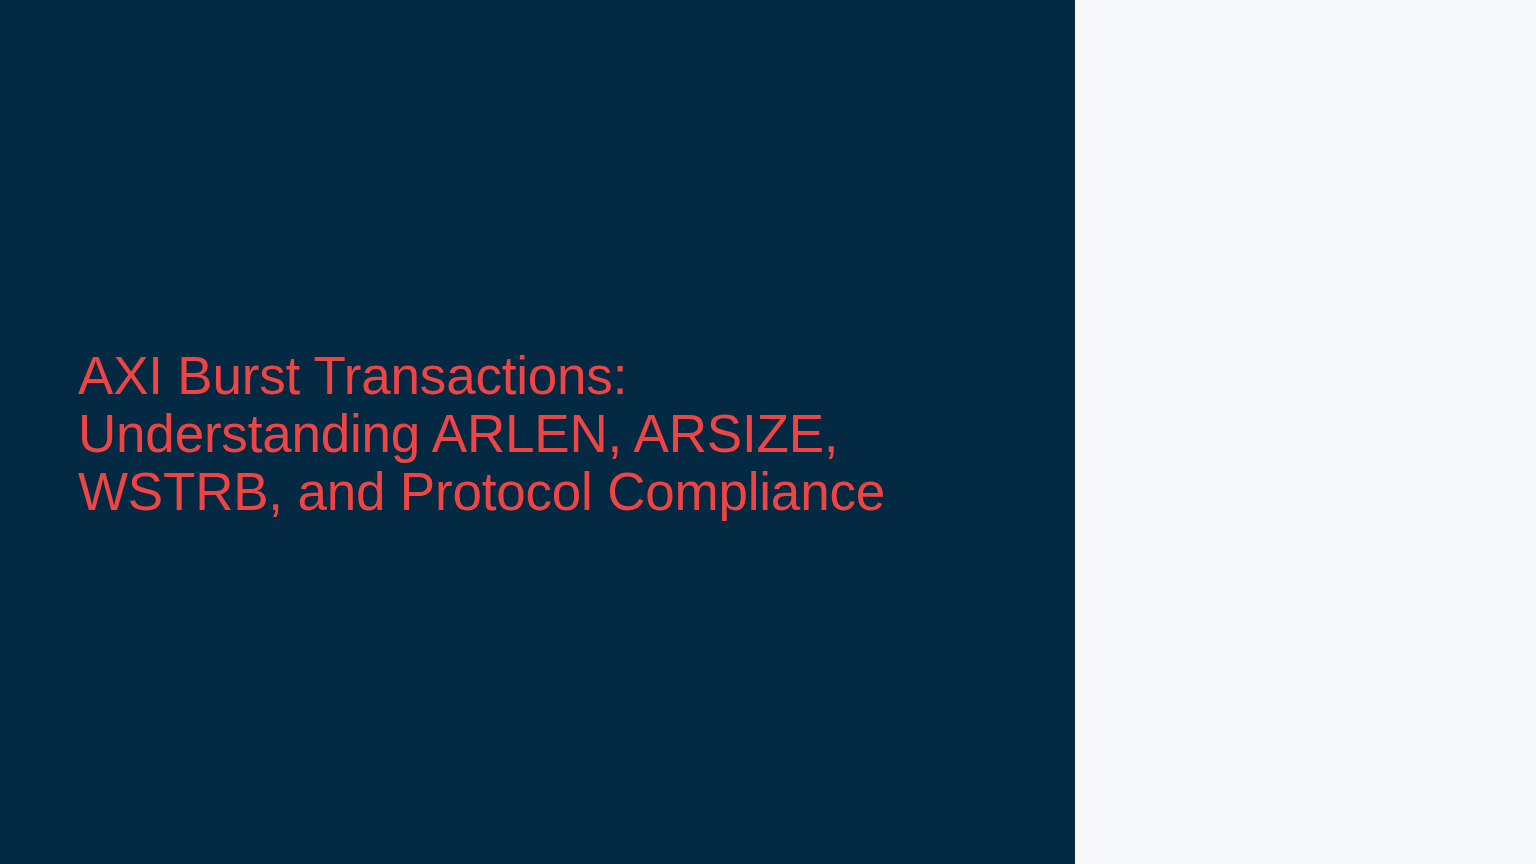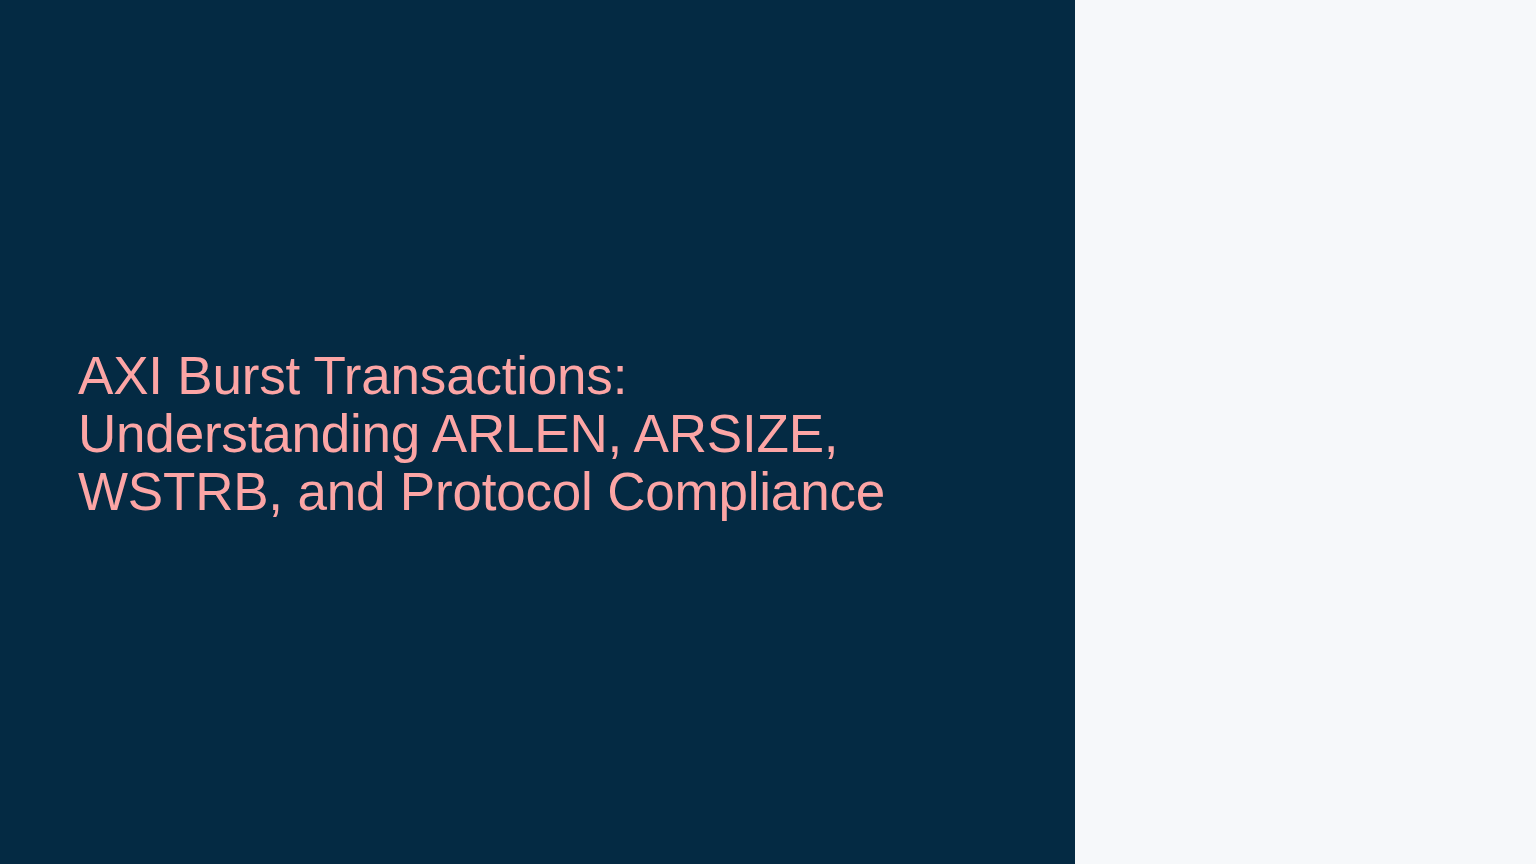--- a/index.html
+++ b/index.html
@@ -36,21 +36,21 @@
   .title-block {
     position: absolute;
     left: 78px;
     top: 347px;
     width: 960px;
   }
 
   .slide-title {
     margin: 0;
     padding: 0;
-    color: #fca5a5;
+    color: #ef4444;
     font-family: "Liberation Sans", sans-serif;
     font-weight: 400;
     font-size: 53px;
     line-height: 58px;
     letter-spacing: -0.2px;
     white-space: pre-line;
   }
 
   
   .side-panel {

